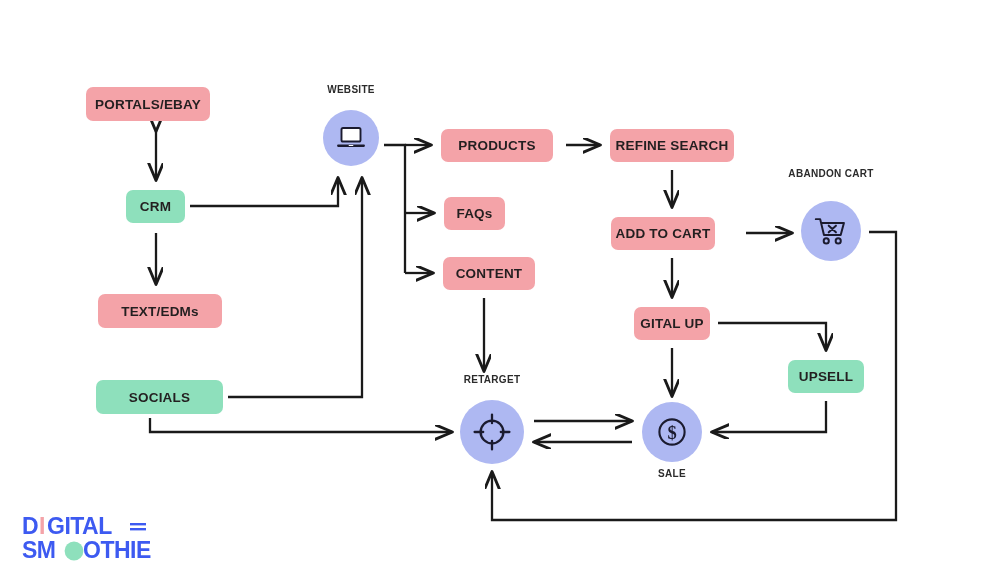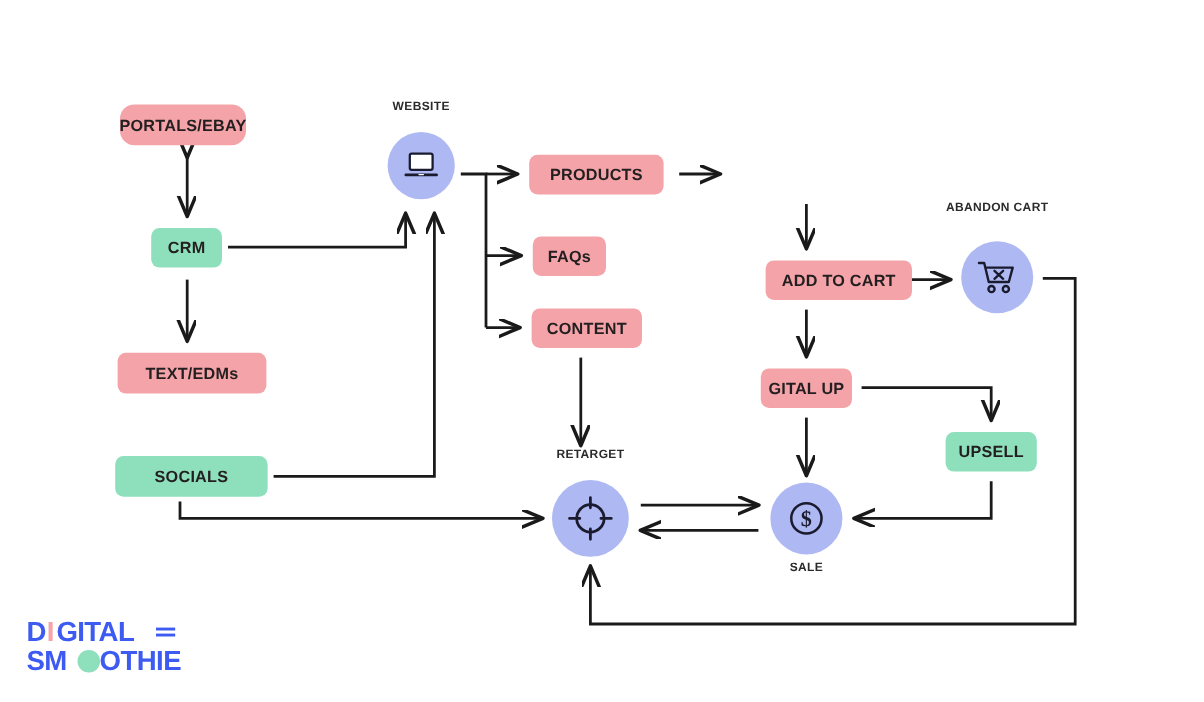--- a/index.html
+++ b/index.html
@@ -90,21 +90,21 @@
 
       <line x1="484" y1="298" x2="484" y2="371" marker-end="url(#ah)"></line>
 
       <line x1="534" y1="421" x2="632" y2="421" marker-end="url(#ah)"></line>
       <line x1="632" y1="442" x2="534" y2="442" marker-end="url(#ah)"></line>
 
       <path d="M869,232 L896,232 L896,520 L492,520 L492,472" marker-end="url(#ah)"></path>
     </g>
   </svg>
 
-  <div class="node box pink" style="left:100px;top:87px;width:105px;height:34px;border-radius:12px;">
+  <div class="node box pink" style="left:86px;top:87px;width:124px;height:34px;">
     <span>PORTALS/EBAY</span>
   </div>
 
   <div class="node box green" style="left:126px;top:190px;width:59px;height:33px;">
     <span>CRM</span>
   </div>
 
   <div class="node box pink" style="left:98px;top:294px;width:124px;height:34px;">
     <span>TEXT/EDMs</span>
   </div>
@@ -118,22 +118,25 @@
   </div>
 
   <div class="node box pink" style="left:444px;top:197px;width:61px;height:33px;">
     <span>FAQs</span>
   </div>
 
   <div class="node box pink" style="left:443px;top:257px;width:92px;height:33px;">
     <span>CONTENT</span>
   </div>
 
-
-  <div class="node box pink" style="left:638px;top:217px;width:122px;height:33px;">
+  <div class="node box pink" style="left:610px;top:129px;width:124px;height:33px;">
+    <span>REFINE SEARCH</span>
+  </div>
+
+  <div class="node box pink" style="left:611px;top:217px;width:104px;height:33px;">
     <span>ADD TO CART</span>
   </div>
 
   <div class="node box pink" style="left:634px;top:307px;width:76px;height:33px;">
     <span>GITAL UP</span>
   </div>
 
   <div class="node box green" style="left:788px;top:360px;width:76px;height:33px;">
     <span>UPSELL</span>
   </div>

